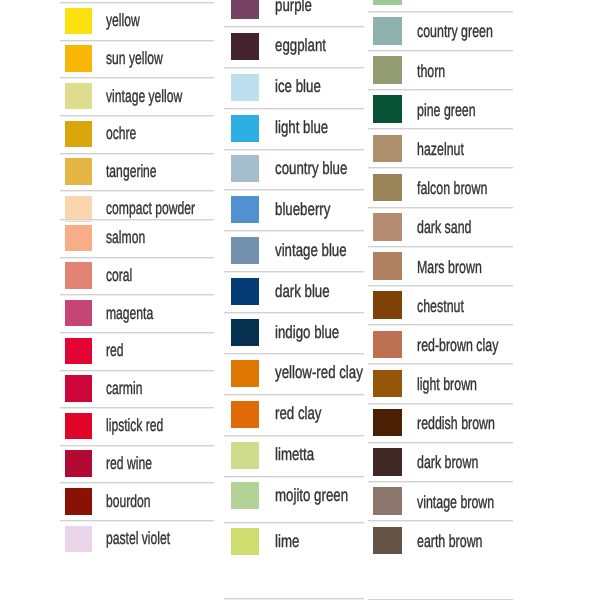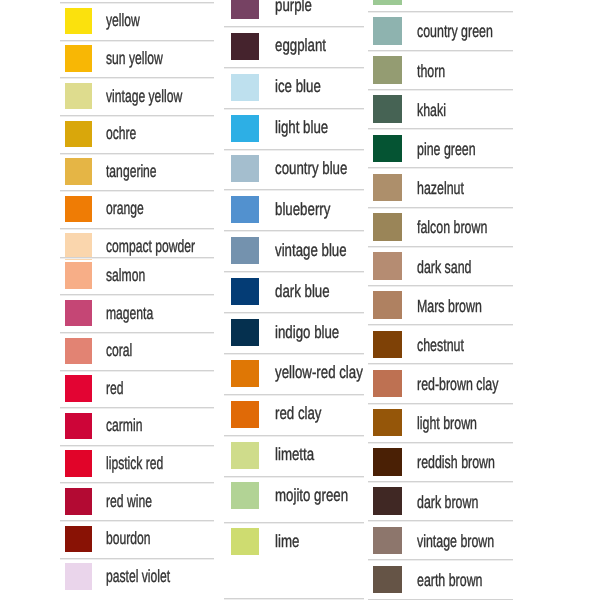--- a/index.html
+++ b/index.html
@@ -39,44 +39,39 @@
       <div class="swatch-row" style="height: 37.62px; text-align: center;">
         <div class="row-divider" style="left: -5px; width: 154px; background: linear-gradient(rgb(210, 210, 210) 0px, rgb(210, 210, 210) 55%, rgb(237, 237, 237) 55%, rgb(237, 237, 237) 100%);"></div>
         <div class="color-chip" style="top: 5.6px; width: 27px; height: 26.5px; background: rgb(217, 167, 11);"></div>
         <div class="color-label" style="left: 41px; top: 8.3px; font-size: 17.6px; transform: scaleX(0.69); color: rgb(51, 51, 51); -webkit-text-stroke: 0.38px rgb(51, 51, 51);">ochre</div>
       </div>
       <div class="swatch-row" style="height: 37.62px;">
         <div class="row-divider" style="left: -5px; width: 154px; background: linear-gradient(rgb(210, 210, 210) 0px, rgb(210, 210, 210) 55%, rgb(237, 237, 237) 55%, rgb(237, 237, 237) 100%);"></div>
         <div class="color-chip" style="top: 5.6px; width: 27px; height: 26.5px; background: rgb(229, 181, 69);"></div>
         <div class="color-label" style="left: 41px; top: 8.3px; font-size: 17.6px; transform: scaleX(0.69); color: rgb(51, 51, 51); -webkit-text-stroke: 0.38px rgb(51, 51, 51);">tangerine</div>
       </div>
-      <div class="swatch-row" style="height: 37.62px;">
-        <div class="row-divider" style="left: -5px; width: 154px; background: linear-gradient(rgb(210, 210, 210) 0px, rgb(210, 210, 210) 55%, rgb(237, 237, 237) 55%, rgb(237, 237, 237) 100%);"></div>
-        <div class="color-chip" style="top: 5.6px; width: 27px; height: 26.5px; background: rgb(239, 124, 5);"></div>
-        <div class="color-label" style="left: 41px; top: 8.3px; font-size: 17.6px; transform: scaleX(0.69); color: rgb(51, 51, 51); -webkit-text-stroke: 0.38px rgb(51, 51, 51);">orange</div>
-      </div>
       <div class="swatch-row" style="height: 29px;">
         <div class="row-divider" style="left: -5px; width: 154px; background: linear-gradient(rgb(210, 210, 210) 0px, rgb(210, 210, 210) 55%, rgb(237, 237, 237) 55%, rgb(237, 237, 237) 100%);"></div>
         <div class="color-chip" style="top: 5.6px; width: 27px; height: 26.5px; background: rgb(250, 214, 173);"></div>
         <div class="color-label" style="left: 41px; top: 8.3px; font-size: 17.6px; transform: scaleX(0.69); color: rgb(51, 51, 51); -webkit-text-stroke: 0.38px rgb(51, 51, 51);">compact powder</div>
       </div>
       <div class="swatch-row" style="height: 37.62px;">
         <div class="row-divider" style="left: -5px; width: 154px; background: linear-gradient(rgb(210, 210, 210) 0px, rgb(210, 210, 210) 55%, rgb(237, 237, 237) 55%, rgb(237, 237, 237) 100%);"></div>
         <div class="color-chip" style="top: 5.6px; width: 27px; height: 26.5px; background: rgb(247, 174, 135);"></div>
         <div class="color-label" style="left: 41px; top: 8.3px; font-size: 17.6px; transform: scaleX(0.69); color: rgb(51, 51, 51); -webkit-text-stroke: 0.38px rgb(51, 51, 51);">salmon</div>
       </div>
       <div class="swatch-row" style="height: 37.62px;">
         <div class="row-divider" style="left: -5px; width: 154px; background: linear-gradient(rgb(210, 210, 210) 0px, rgb(210, 210, 210) 55%, rgb(237, 237, 237) 55%, rgb(237, 237, 237) 100%);"></div>
+        <div class="color-chip" style="top: 5.6px; width: 27px; height: 26.5px; background: rgb(226, 131, 115);"></div>
+        <div class="color-label" style="left: 41px; top: 8.3px; font-size: 17.6px; transform: scaleX(0.69); color: rgb(51, 51, 51); -webkit-text-stroke: 0.38px rgb(51, 51, 51);">coral</div>
+      </div>
+      <div class="swatch-row" style="height: 37.62px;">
+        <div class="row-divider" style="left: -5px; width: 154px; background: linear-gradient(rgb(210, 210, 210) 0px, rgb(210, 210, 210) 55%, rgb(237, 237, 237) 55%, rgb(237, 237, 237) 100%);"></div>
         <div class="color-chip" style="top: 5.6px; width: 27px; height: 26.5px; background: rgb(197, 70, 117);"></div>
         <div class="color-label" style="left: 41px; top: 8.3px; font-size: 17.6px; transform: scaleX(0.69); color: rgb(51, 51, 51); -webkit-text-stroke: 0.38px rgb(51, 51, 51);">magenta</div>
-      </div>
-      <div class="swatch-row" style="height: 37.62px;">
-        <div class="row-divider" style="left: -5px; width: 154px; background: linear-gradient(rgb(210, 210, 210) 0px, rgb(210, 210, 210) 55%, rgb(237, 237, 237) 55%, rgb(237, 237, 237) 100%);"></div>
-        <div class="color-chip" style="top: 5.6px; width: 27px; height: 26.5px; background: rgb(226, 131, 115);"></div>
-        <div class="color-label" style="left: 41px; top: 8.3px; font-size: 17.6px; transform: scaleX(0.69); color: rgb(51, 51, 51); -webkit-text-stroke: 0.38px rgb(51, 51, 51);">coral</div>
       </div>
       <div class="swatch-row" style="height: 37.62px;">
         <div class="row-divider" style="left: -5px; width: 154px; background: linear-gradient(rgb(210, 210, 210) 0px, rgb(210, 210, 210) 55%, rgb(237, 237, 237) 55%, rgb(237, 237, 237) 100%);"></div>
         <div class="color-chip" style="top: 5.6px; width: 27px; height: 26.5px; background: rgb(227, 4, 51);"></div>
         <div class="color-label" style="left: 41px; top: 8.3px; font-size: 17.6px; transform: scaleX(0.69); color: rgb(51, 51, 51); -webkit-text-stroke: 0.38px rgb(51, 51, 51);">red</div>
       </div>
       <div class="swatch-row" style="height: 37.62px;">
         <div class="row-divider" style="left: -5px; width: 154px; background: linear-gradient(rgb(210, 210, 210) 0px, rgb(210, 210, 210) 55%, rgb(237, 237, 237) 55%, rgb(237, 237, 237) 100%);"></div>
         <div class="color-chip" style="top: 5.6px; width: 27px; height: 26.5px; background: rgb(205, 5, 56);"></div>
         <div class="color-label" style="left: 41px; top: 8.3px; font-size: 17.6px; transform: scaleX(0.69); color: rgb(51, 51, 51); -webkit-text-stroke: 0.38px rgb(51, 51, 51);">carmin</div>
@@ -181,25 +176,20 @@
       </div>
       <div class="swatch-row" style="height: 39.2px;">
         <div class="row-divider" style="left: -4.7px; width: 144.3px; background: linear-gradient(rgb(210, 210, 210) 0px, rgb(210, 210, 210) 55%, rgb(237, 237, 237) 55%, rgb(237, 237, 237) 100%);"></div>
         <div class="color-chip" style="top: 6.4px; width: 28.7px; height: 27.5px; background: rgb(142, 179, 175);"></div>
         <div class="color-label" style="left: 44.3px; top: 10.7px; font-size: 17.6px; transform: scaleX(0.705); color: rgb(51, 51, 51); -webkit-text-stroke: 0.38px rgb(51, 51, 51);">country green</div>
       </div>
       <div class="swatch-row" style="height: 39.2px;">
         <div class="row-divider" style="left: -4.7px; width: 144.3px; background: linear-gradient(rgb(210, 210, 210) 0px, rgb(210, 210, 210) 55%, rgb(237, 237, 237) 55%, rgb(237, 237, 237) 100%);"></div>
         <div class="color-chip" style="top: 6.4px; width: 28.7px; height: 27.5px; background: rgb(148, 156, 114);"></div>
         <div class="color-label" style="left: 44.3px; top: 10.7px; font-size: 17.6px; transform: scaleX(0.705); color: rgb(51, 51, 51); -webkit-text-stroke: 0.38px rgb(51, 51, 51);">thorn</div>
-      </div>
-      <div class="swatch-row" style="height: 39.2px;">
-        <div class="row-divider" style="left: -4.7px; width: 144.3px; background: linear-gradient(rgb(210, 210, 210) 0px, rgb(210, 210, 210) 55%, rgb(237, 237, 237) 55%, rgb(237, 237, 237) 100%);"></div>
-        <div class="color-chip" style="top: 6.4px; width: 28.7px; height: 27.5px; background: rgb(70, 99, 84);"></div>
-        <div class="color-label" style="left: 44.3px; top: 10.7px; font-size: 17.6px; transform: scaleX(0.705); color: rgb(51, 51, 51); -webkit-text-stroke: 0.38px rgb(51, 51, 51);">khaki</div>
       </div>
       <div class="swatch-row" style="height: 39.2px;">
         <div class="row-divider" style="left: -4.7px; width: 144.3px; background: linear-gradient(rgb(210, 210, 210) 0px, rgb(210, 210, 210) 55%, rgb(237, 237, 237) 55%, rgb(237, 237, 237) 100%);"></div>
         <div class="color-chip" style="top: 6.4px; width: 28.7px; height: 27.5px; background: rgb(5, 84, 51);"></div>
         <div class="color-label" style="left: 44.3px; top: 10.7px; font-size: 17.6px; transform: scaleX(0.705); color: rgb(51, 51, 51); -webkit-text-stroke: 0.38px rgb(51, 51, 51);">pine green</div>
       </div>
       <div class="swatch-row" style="height: 39.2px;">
         <div class="row-divider" style="left: -4.7px; width: 144.3px; background: linear-gradient(rgb(210, 210, 210) 0px, rgb(210, 210, 210) 55%, rgb(237, 237, 237) 55%, rgb(237, 237, 237) 100%);"></div>
         <div class="color-chip" style="top: 6.4px; width: 28.7px; height: 27.5px; background: rgb(173, 143, 107);"></div>
         <div class="color-label" style="left: 44.3px; top: 10.7px; font-size: 17.6px; transform: scaleX(0.705); color: rgb(51, 51, 51); -webkit-text-stroke: 0.38px rgb(51, 51, 51);">hazelnut</div>

